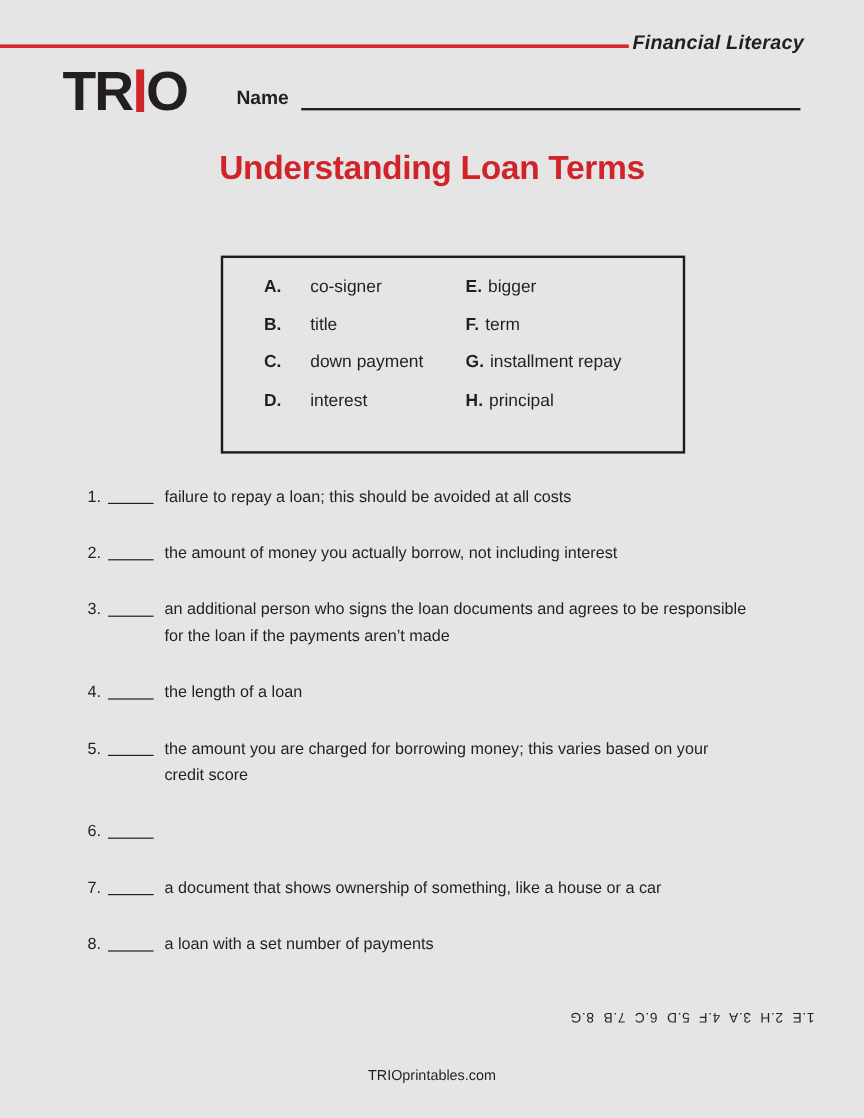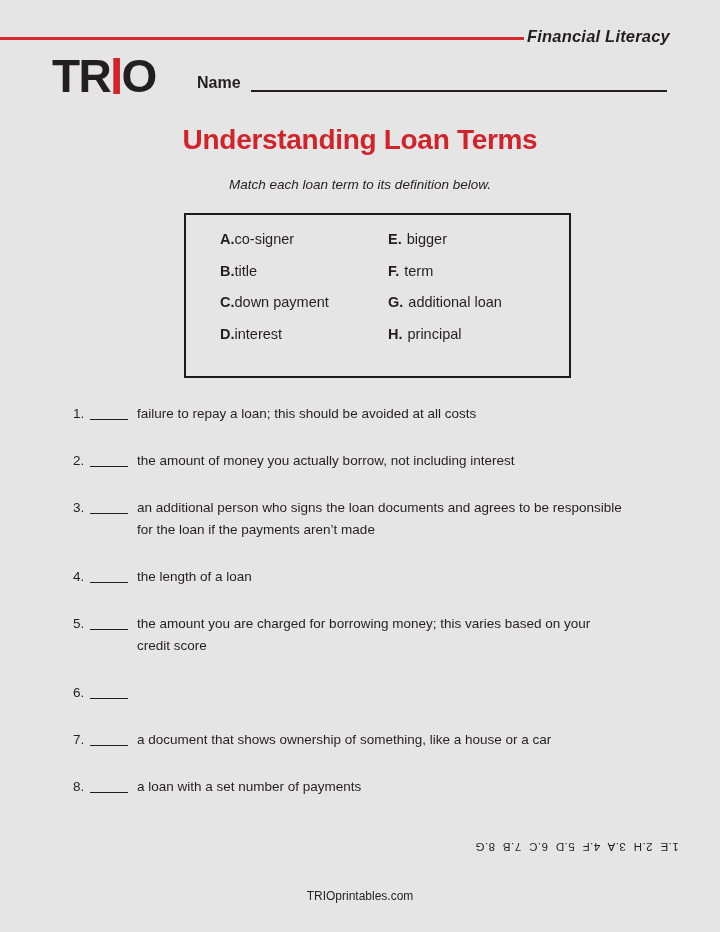--- a/index.html
+++ b/index.html
@@ -94,21 +94,21 @@
   .wb-row {
     display: flex;
     height: 15px;
     margin-bottom: 16.5px;
     font-size: 14.5px;
     line-height: 15px;
   }
   .wb-cell-left { width: 168px; }
   .wb-cell-right { flex: 1; }
   .wb-letter { font-weight: bold; }
-  .wb-cell-left .wb-term { margin-left: 0; }
+  .wb-cell-left .wb-term { margin-left: 24px; }
   .wb-cell-right .wb-term { margin-left: 5px; }
 
   
   .questions {
     position: absolute;
     left: 73px; top: 403px;
     right: 50px;
   }
   .question {
     display: flex;
@@ -163,34 +163,33 @@
   <div class="logo">
     <span>TR</span><span class="logo-i">I</span><span>O</span>
   </div>
 
   <div class="name-row">
     <span class="name-label">Name</span>
     <span class="name-line"></span>
   </div>
 
   <div class="title">Understanding Loan Terms</div>
-  <div class="instruction">Match each loan term to its definition below.</div>
 
   <div class="word-bank">
     <div class="wb-row">
       <span class="wb-cell-left"><span class="wb-letter">A.</span><span class="wb-term">co-signer</span></span>
       <span class="wb-cell-right"><span class="wb-letter">E.</span><span class="wb-term">bigger</span></span>
     </div>
     <div class="wb-row">
       <span class="wb-cell-left"><span class="wb-letter">B.</span><span class="wb-term">title</span></span>
       <span class="wb-cell-right"><span class="wb-letter">F.</span><span class="wb-term">term</span></span>
     </div>
     <div class="wb-row">
       <span class="wb-cell-left"><span class="wb-letter">C.</span><span class="wb-term">down payment</span></span>
-      <span class="wb-cell-right"><span class="wb-letter">G.</span><span class="wb-term">additional loan</span></span>
+      <span class="wb-cell-right"><span class="wb-letter">G.</span><span class="wb-term">installment repay</span></span>
     </div>
     <div class="wb-row">
       <span class="wb-cell-left"><span class="wb-letter">D.</span><span class="wb-term">interest</span></span>
       <span class="wb-cell-right"><span class="wb-letter">H.</span><span class="wb-term">principal</span></span>
     </div>
   </div>
 
   <div class="questions">
     <div class="question">
       <span class="q-num">1.</span>

